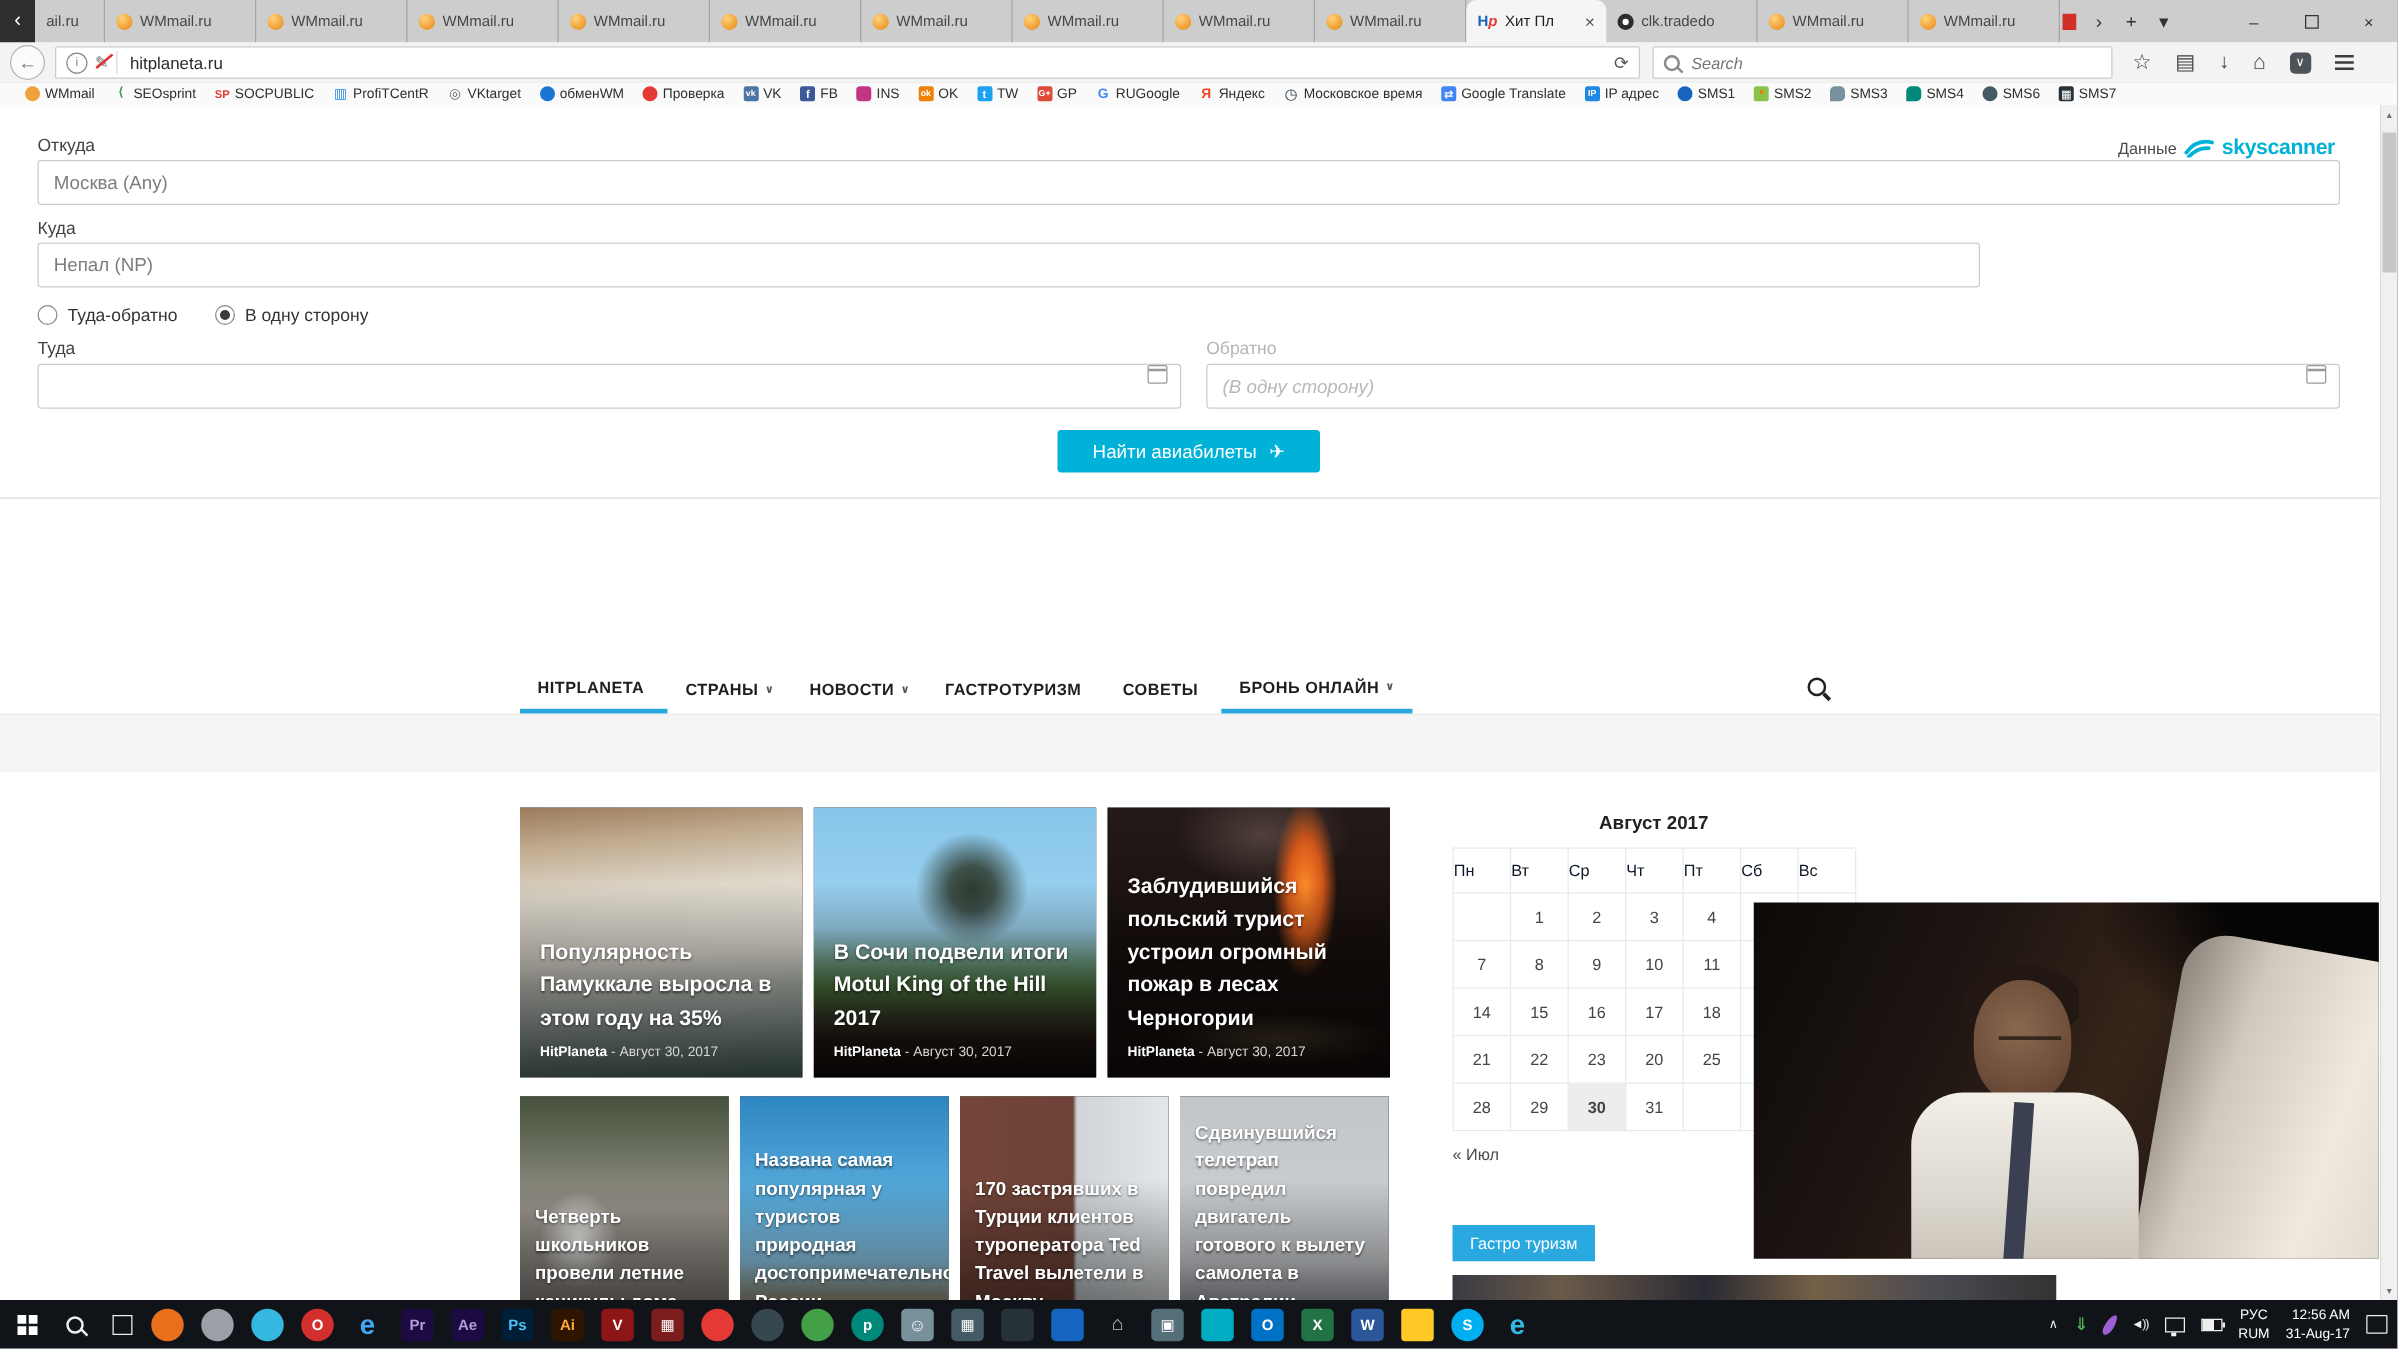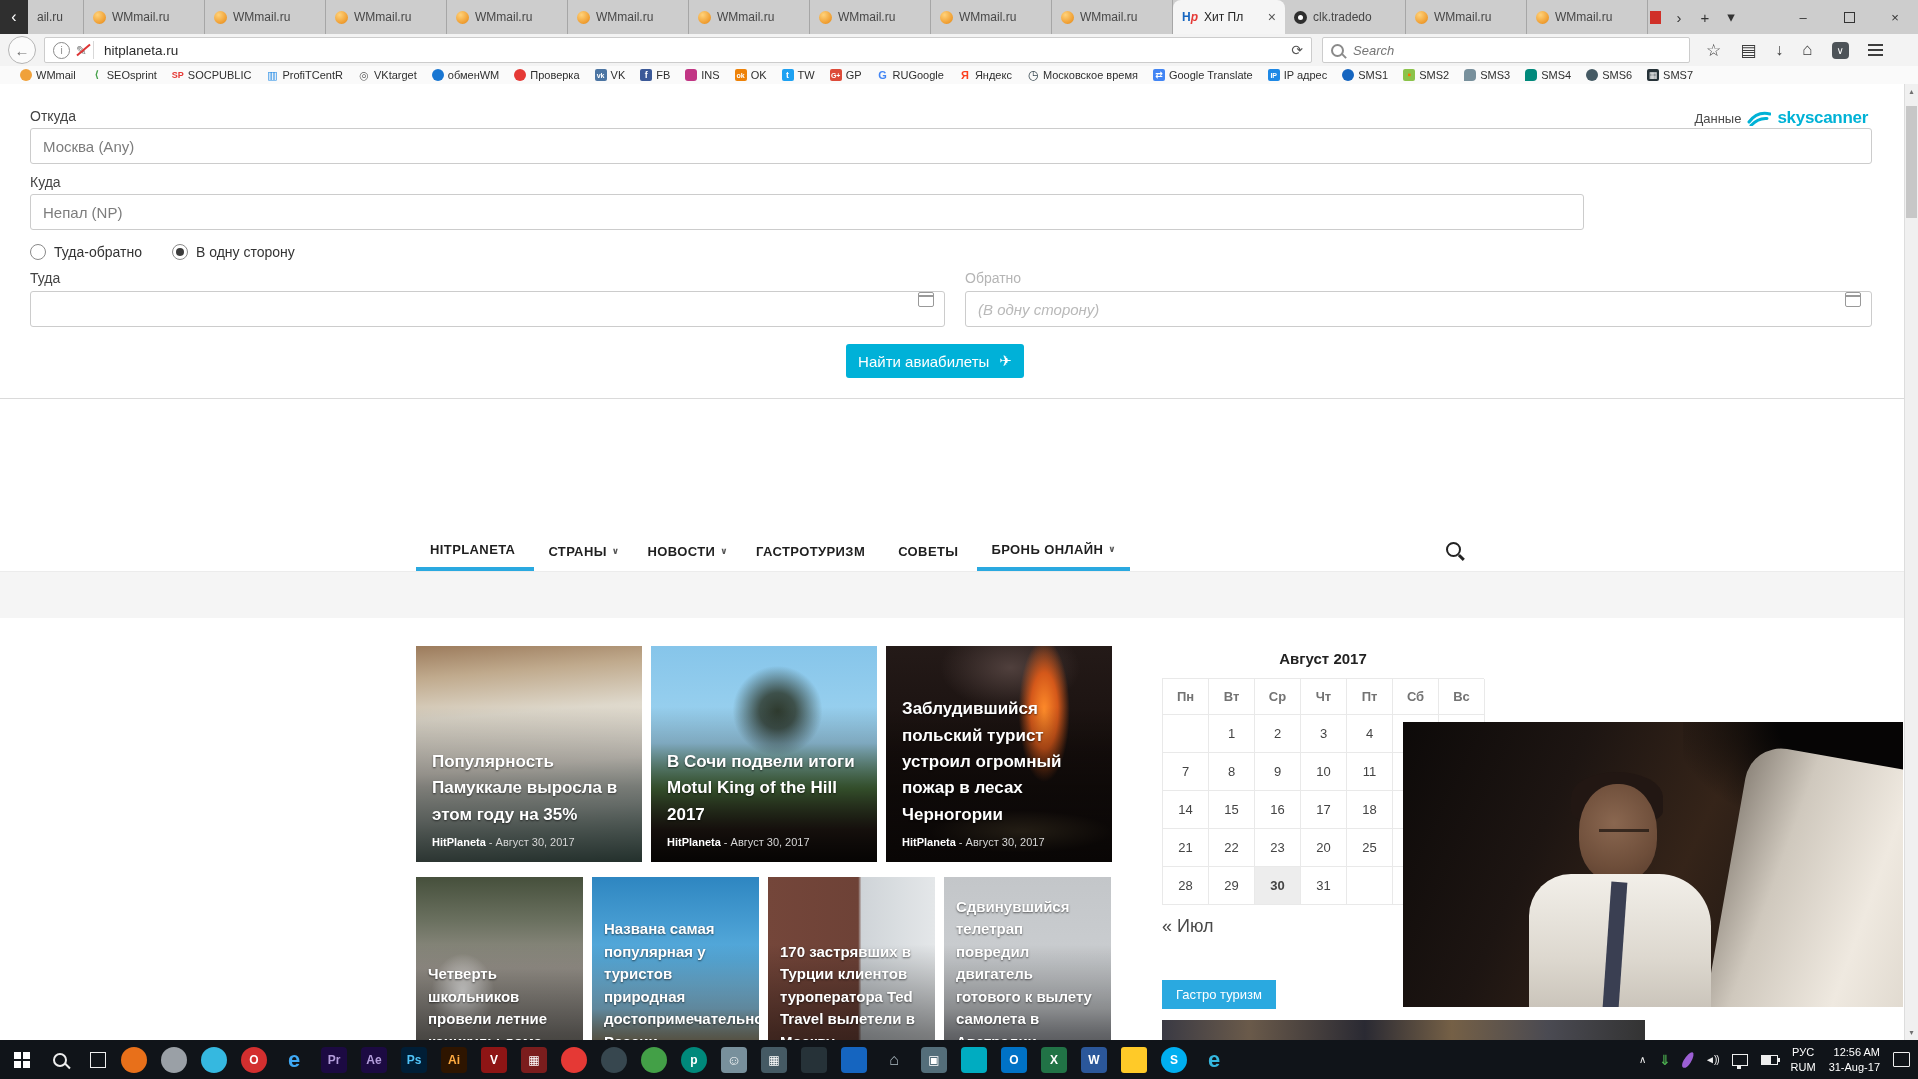--- a/index.html
+++ b/index.html
@@ -58,21 +58,21 @@
   .form-label{position:absolute;left:30px;font-size:14px;color:#444;}
   .form-input{position:absolute;height:36px;border:1px solid #ccc;border-radius:3px;box-sizing:border-box;font-size:15px;color:#7d7d7d;padding:0 12px;font-family:inherit;outline:none;background:#fff;}
   .date-wrap{position:absolute;top:207px;height:36px;border:1px solid #ccc;border-radius:3px;box-sizing:border-box;background:#fff;display:flex;}
   .date-wrap input{border:none;outline:none;flex:1;font-size:15px;color:#7d7d7d;padding:0 12px;font-family:inherit;background:transparent;}
   .date-wrap input::placeholder{color:#b9b9b9;font-style:italic;opacity:1;}
   .cal-ic{width:14px;height:13px;border:1px solid #999;border-radius:2px;position:relative;margin-right:10px;flex:none;}
   .cal-ic::before{content:"";position:absolute;top:2px;left:0;right:0;height:2px;background:#999;}
   .radio-row{position:absolute;top:160px;left:30px;display:flex;align-items:center;gap:8px;font-size:14px;color:#333;}
   .radio{width:14px;height:14px;border:1px solid #8a8a8a;border-radius:50%;display:inline-block;position:relative;background:#fff;flex:none;}
   .radio.on::after{content:"";position:absolute;inset:3px;background:#3b3b3b;border-radius:50%;}
-  .submit-btn{position:absolute;top:260px;left:846px;width:178px;height:34px;background:#00b1d8;color:#fff;border:none;border-radius:3px;font-size:15px;font-family:inherit;display:flex;align-items:center;justify-content:center;gap:10px;}
+  .submit-btn{position:absolute;top:260px;left:846px;width:210px;height:34px;background:#00b1d8;color:#fff;border:none;border-radius:3px;font-size:15px;font-family:inherit;display:flex;align-items:center;justify-content:center;gap:10px;}
   .powered{position:absolute;top:24px;right:36px;display:flex;align-items:center;gap:6px;font-size:13px;color:#4a4a4a;}
   .sky-brand{color:#00b2d6;font-weight:bold;font-size:17px;letter-spacing:-0.3px;}
   .form-divider{position:absolute;top:314px;left:0;right:0;height:1px;background:#dadada;}
   .gray-band{position:absolute;top:487px;left:0;right:0;height:46px;background:#f5f5f5;border-top:1px solid #ececec;}
   
   .nav{position:absolute;top:447px;left:416px;height:40px;display:flex;align-items:stretch;}
   .nav-item{display:flex;align-items:center;gap:5px;padding:0 14px;font-size:13px;font-weight:bold;color:#1f1f1f;letter-spacing:0.4px;box-sizing:border-box;}
   .nav-item .caret{font-size:9px;color:#555;}
   .nav-mag{position:absolute;top:458px;left:1446px;}
   .mag-dark{width:11px;height:11px;border:2px solid #222;border-radius:50%;position:relative;display:inline-block;}
@@ -87,24 +87,24 @@
   .card-photo::after{content:"";position:absolute;inset:0;background:linear-gradient(180deg,rgba(0,0,0,0) 28%,rgba(0,0,0,0.45) 65%,rgba(0,0,0,0.72) 100%);}
   .card-body{position:absolute;left:0;right:0;bottom:0;padding:14px 16px;display:flex;flex-direction:column;gap:8px;}
   .card-sm .card-body{padding:14px 12px 64px;}
   .card-title{margin:0;color:#fff;font-size:17px;line-height:1.55;font-weight:bold;text-shadow:0 1px 2px rgba(0,0,0,0.6);}
   .card-sm .card-title{font-size:15px;line-height:1.5;}
   .card-meta{font-size:11px;color:#d6d6d6;}
   .card-meta b{color:#fff;}
   
   .cal-title{position:absolute;top:566px;left:1162px;width:322px;text-align:center;font-size:15px;font-weight:bold;color:#222;}
   .cal-days{position:absolute;top:594px;left:1162px;width:322px;display:grid;grid-template-columns:repeat(7,46px);border-top:1px solid #e9e9e9;border-left:1px solid #e9e9e9;box-sizing:border-box;}
-  .cal-day{height:36px;line-height:36px;text-align:center;font-size:13px;font-weight:bold;color:#737373;border-right:1px solid #e9e9e9;border-bottom:1px solid #e9e9e9;box-sizing:border-box;}
+  .cal-day{height:36px;line-height:36px;text-align:left;font-size:13px;font-weight:normal;color:#0f172a;border-right:1px solid #e9e9e9;border-bottom:1px solid #e9e9e9;box-sizing:border-box;}
   .cal-grid{position:absolute;top:631px;left:1162px;width:322px;display:grid;grid-template-columns:repeat(7,46px);border-left:1px solid #e9e9e9;box-sizing:border-box;}
   .cal-cell{height:38px;line-height:38px;text-align:center;font-size:13px;color:#444;border-right:1px solid #e9e9e9;border-bottom:1px solid #e9e9e9;box-sizing:border-box;}
-  .cal-prev{position:absolute;top:832px;left:1162px;font-size:18px;color:#4a4a4a;text-decoration:none;}
+  .cal-prev{position:absolute;top:832px;left:1162px;font-size:13px;color:#4a4a4a;text-decoration:none;}
   .gastro{position:absolute;top:896px;left:1162px;background:#2aa9e0;color:#fff;font-size:13px;padding:7px 14px;}
   .sb-strip{position:absolute;top:936px;left:1162px;width:483px;height:22px;background:linear-gradient(90deg,#3a3a44 0%,#6a5a4a 18%,#2a2a33 42%,#756046 60%,#4a4a52 80%,#333 100%);}
   
   .video{position:absolute;left:1403px;top:638px;width:500px;height:285px;z-index:6;overflow:hidden;
     background:linear-gradient(115deg,#0d0a09 0%,#1d1512 30%,#352419 55%,#241a14 72%,#0b0908 100%);}
   .v-dark-tr{position:absolute;right:0;top:0;width:220px;height:110px;background:radial-gradient(ellipse at 85% 0%,#060505 35%,rgba(6,5,5,0) 75%);}
   .v-shirt-right{position:absolute;right:-45px;top:38px;width:225px;height:310px;transform:rotate(10deg);
     background:linear-gradient(100deg,#8a8278 0%,#cfc8bd 25%,#efe9e0 60%,#d8d1c6 100%);border-radius:36px 0 0 0;}
   .v-hair{position:absolute;left:168px;top:50px;width:92px;height:50px;border-radius:50% 50% 22% 22%;background:#221713;}
   .v-head{position:absolute;left:176px;top:62px;width:78px;height:98px;border-radius:48% 48% 44% 44%;

